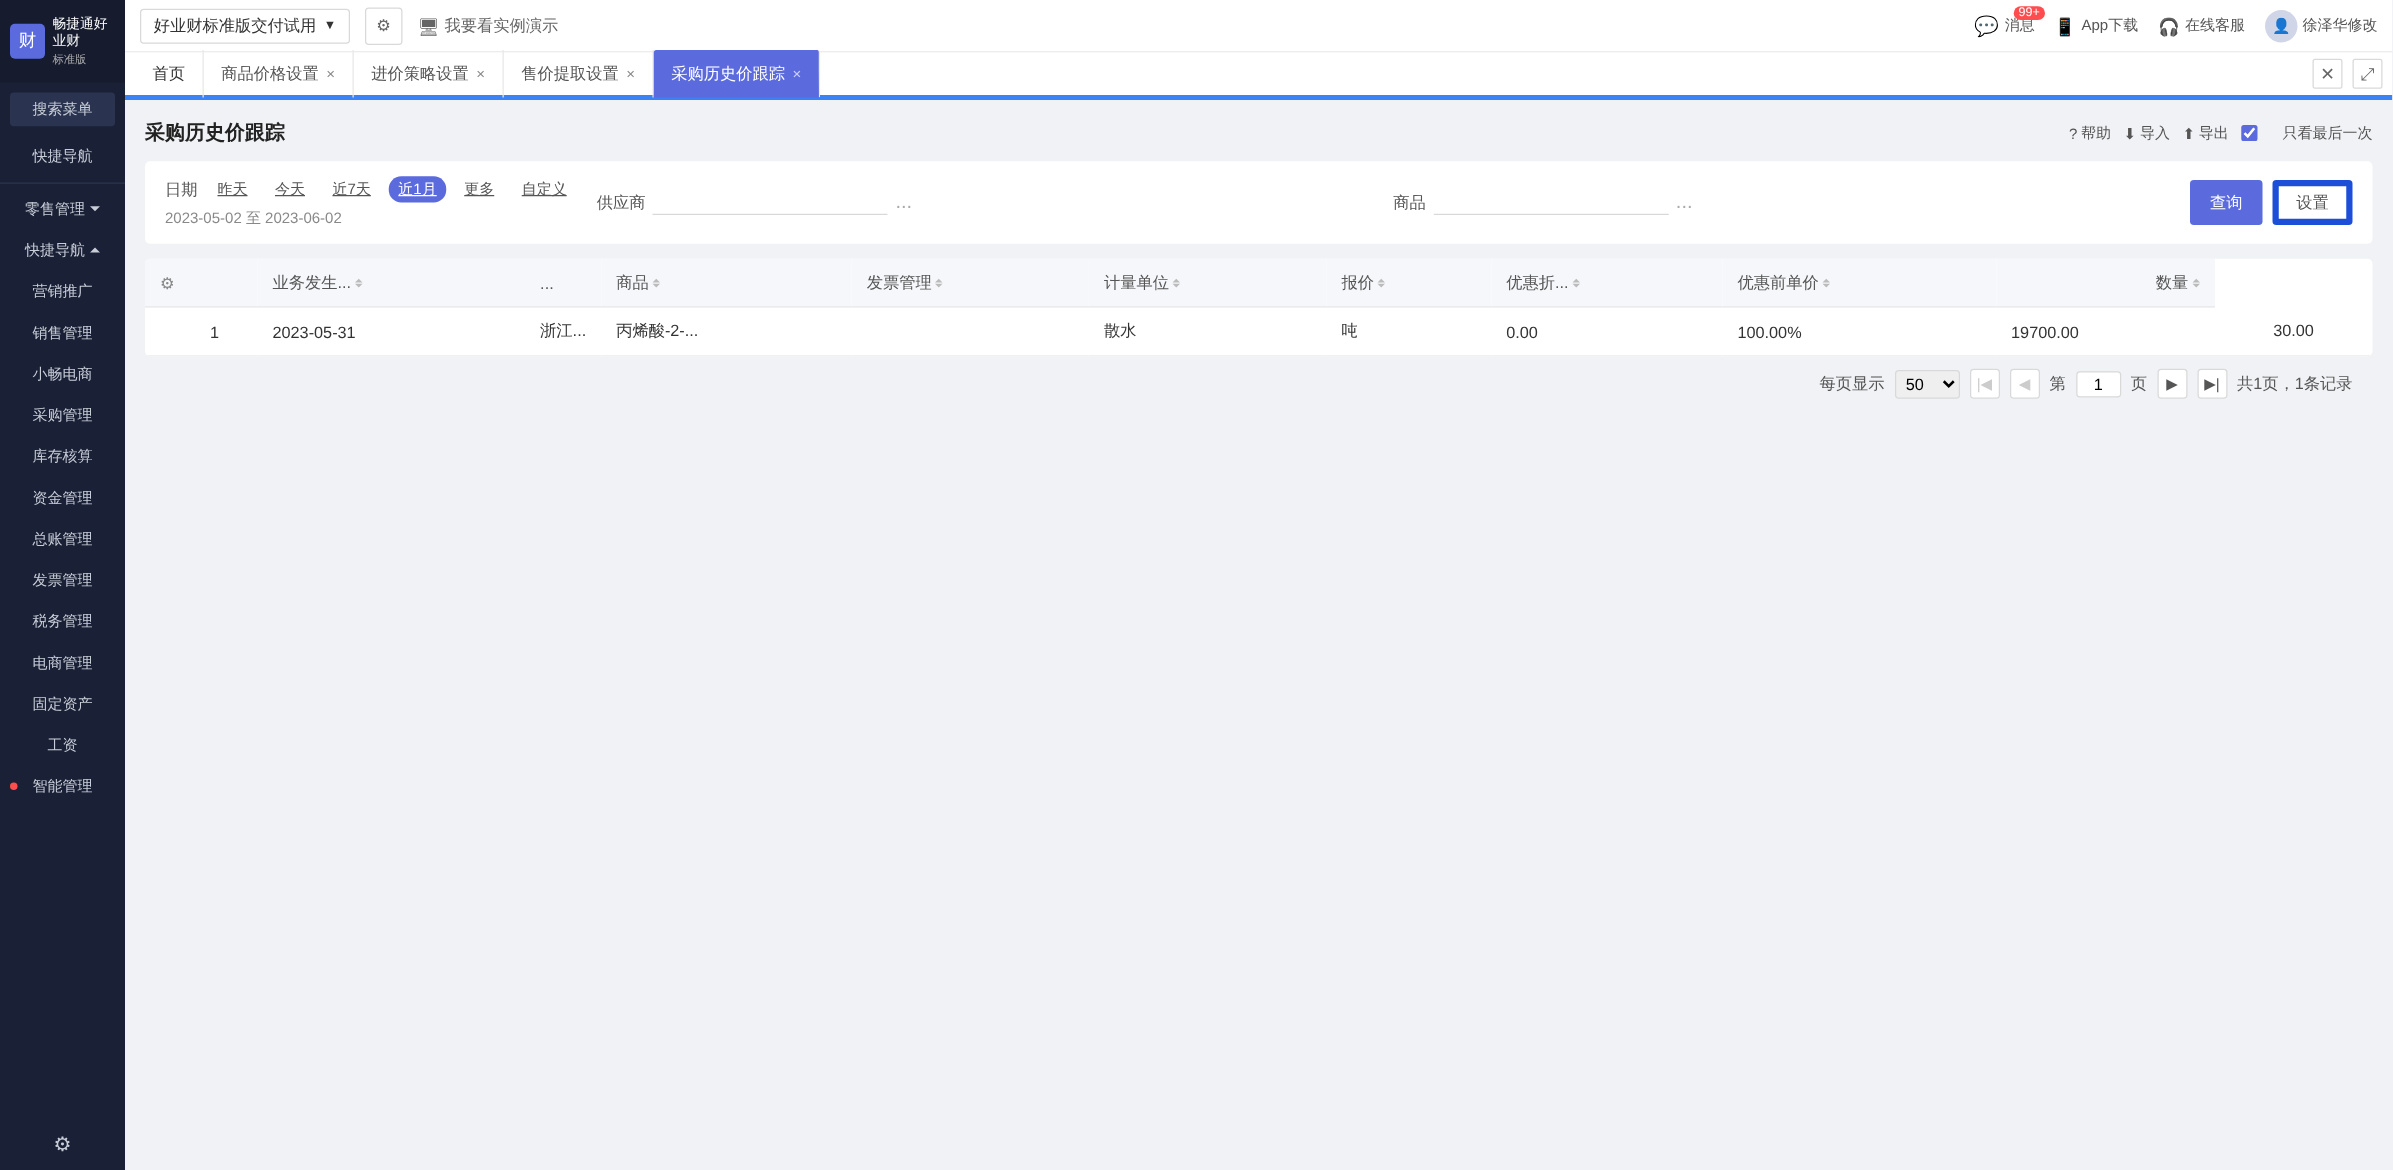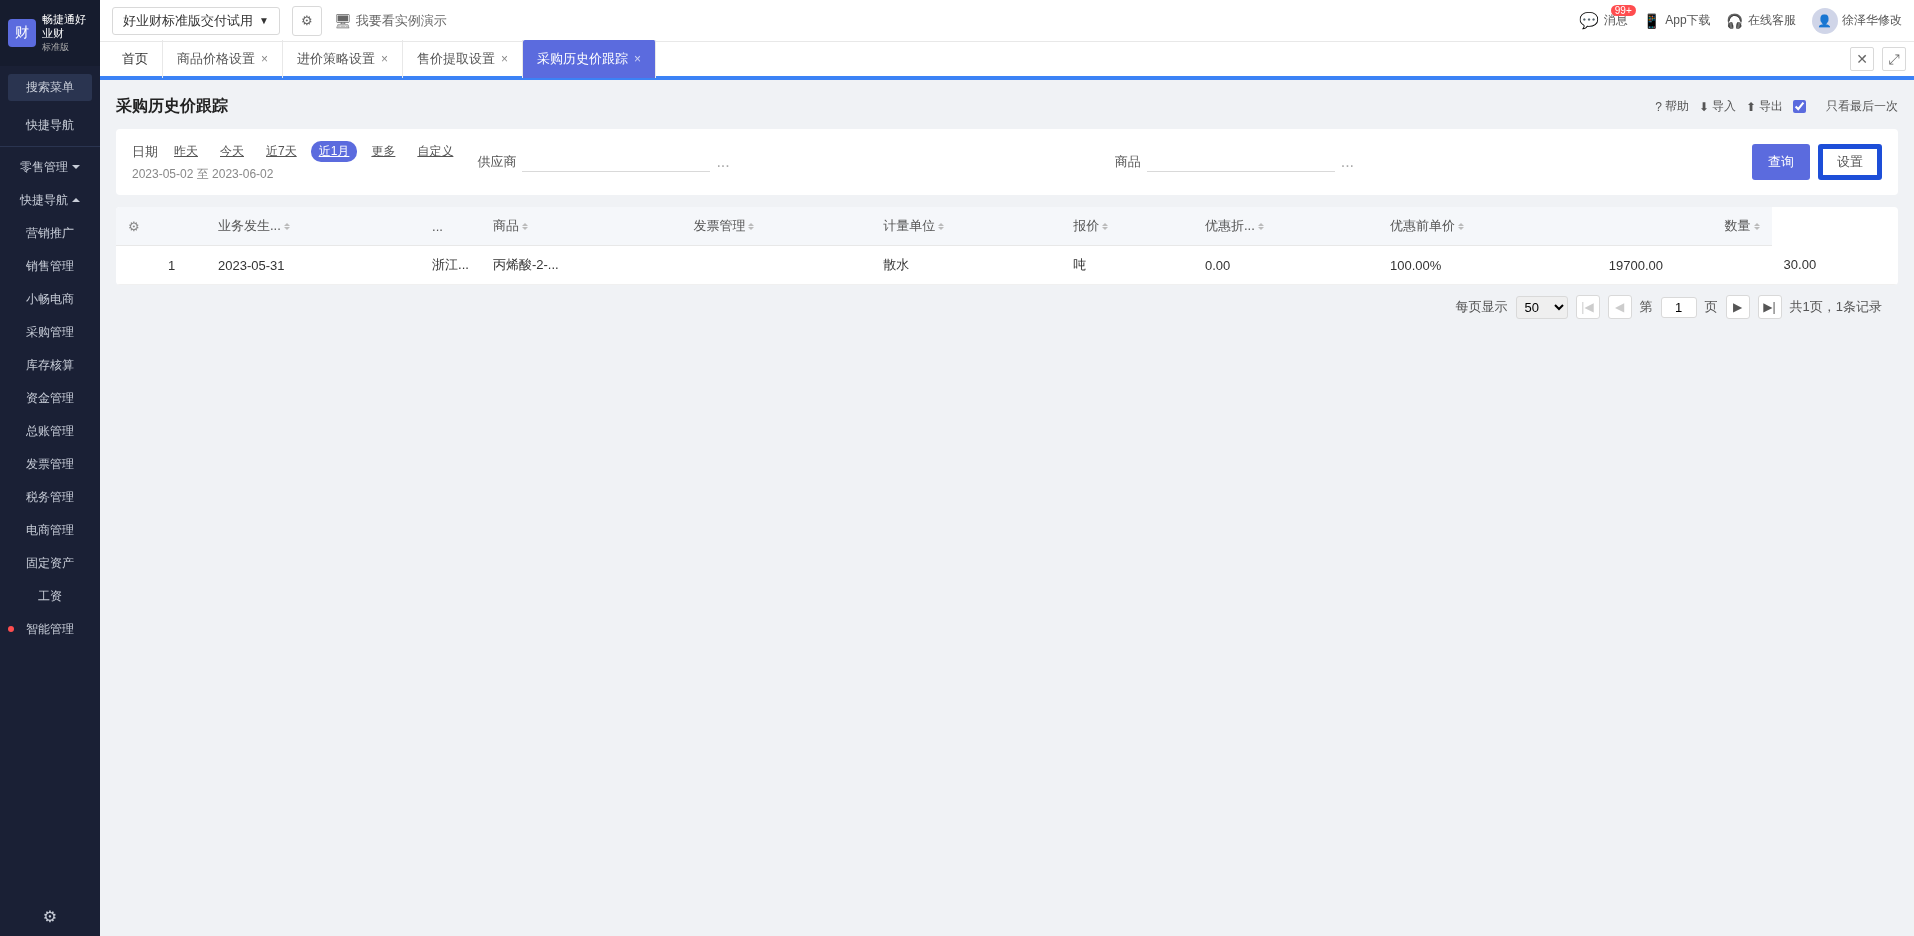--- a/index.html
+++ b/index.html
@@ -357,21 +357,21 @@
             <td>1</td>
             <td>2023-05-31</td>
             <td>浙江...</td>
             <td>丙烯酸-2-...</td>
             <td></td>
             <td>散水</td>
             <td>吨</td>
             <td>0.00</td>
             <td>100.00%</td>
             <td>19700.00</td>
-            <td style="text-align:left;">30.00</td>
+            <td style="text-align:center;">30.00</td>
           </tr>
         </tbody>
       </table>
     </div>
 
     <div class="pagination">
       <span>每页显示</span>
       <select class="page-size-select">
         <option>50</option>
         <option>100</option>

